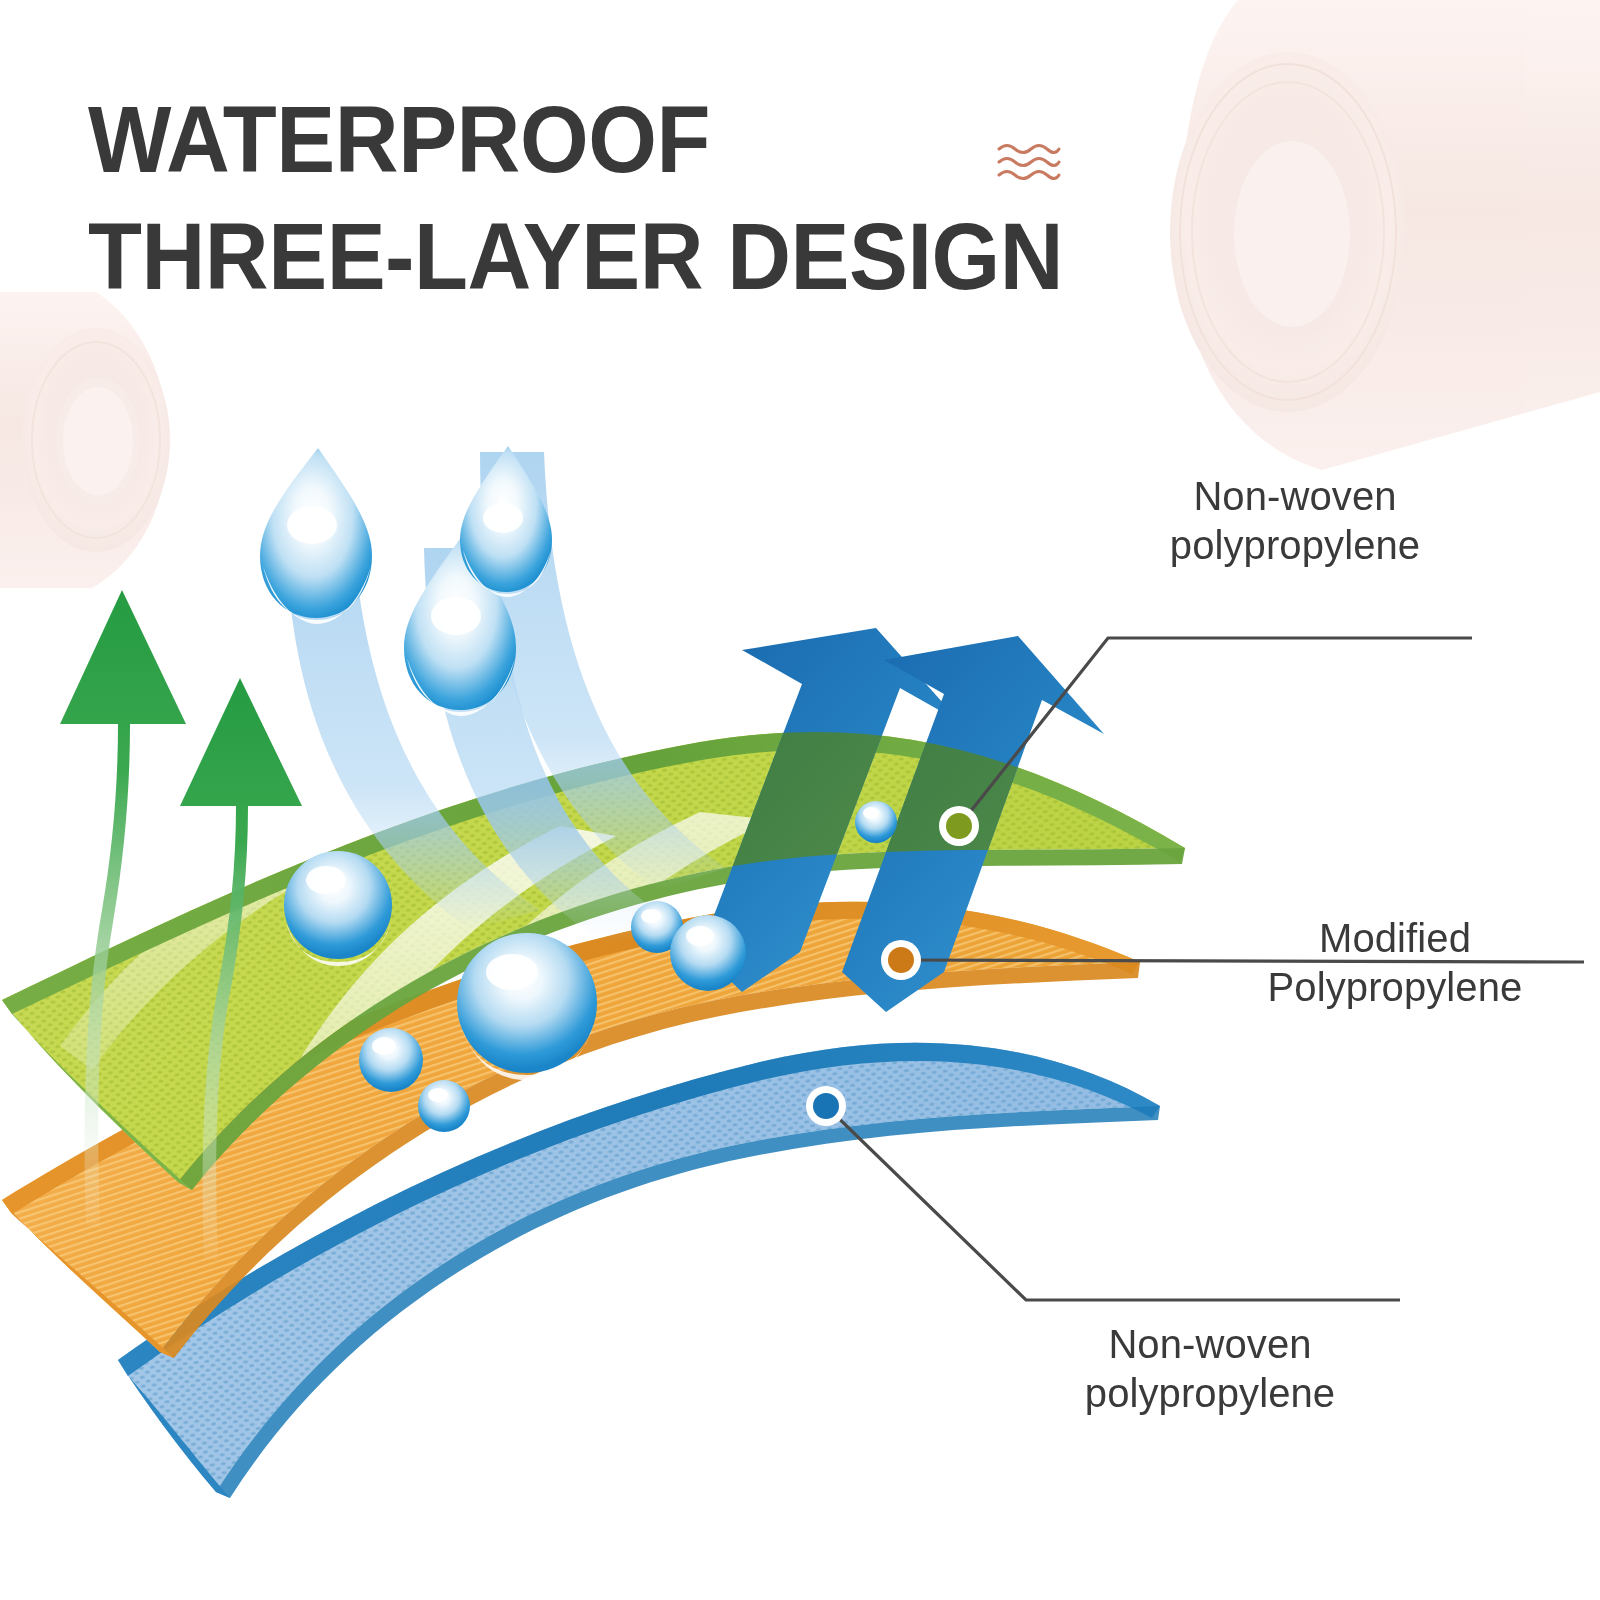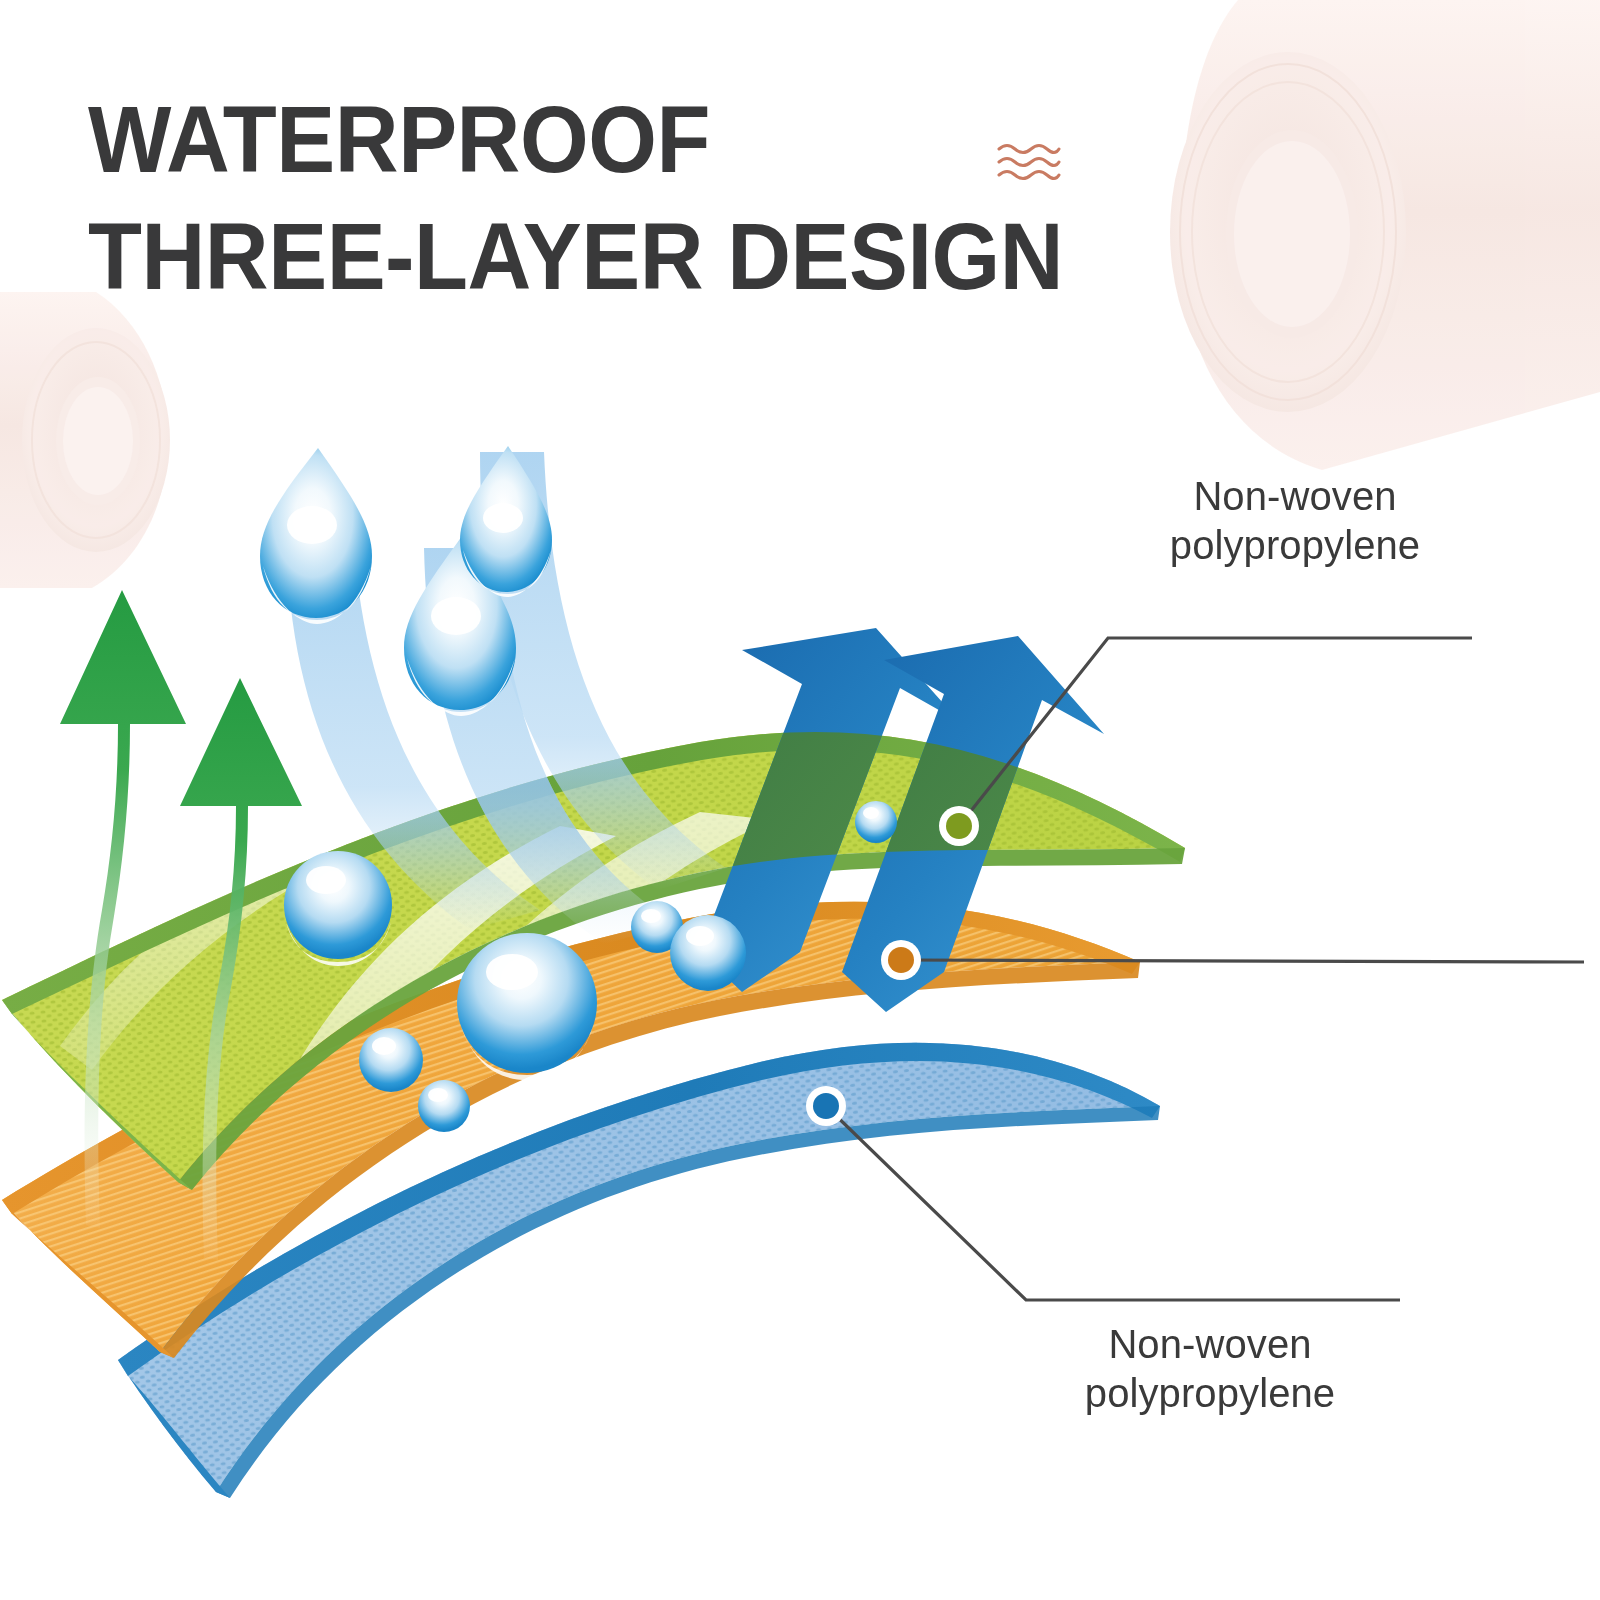--- a/index.html
+++ b/index.html
@@ -414,19 +414,23 @@
       <path d="M3 22 q8 -7 16 0 t16 0 t16 0 t12 0"></path>
       <path d="M3 35 q8 -7 16 0 t16 0 t16 0 t12 0"></path>
     </g>
   </svg>
 
   <div class="callout c-top">
     <span class="ln">Non-woven</span>
     <span class="ln">polypropylene</span>
   </div>
 
+  <div class="callout c-mid">
+    <span class="ln">Modified</span>
+    <span class="ln">Polypropylene</span>
+  </div>
 
   <div class="callout c-bot">
     <span class="ln">Non-woven</span>
     <span class="ln">polypropylene</span>
   </div>
 
 </div>
 
 </body></html>

